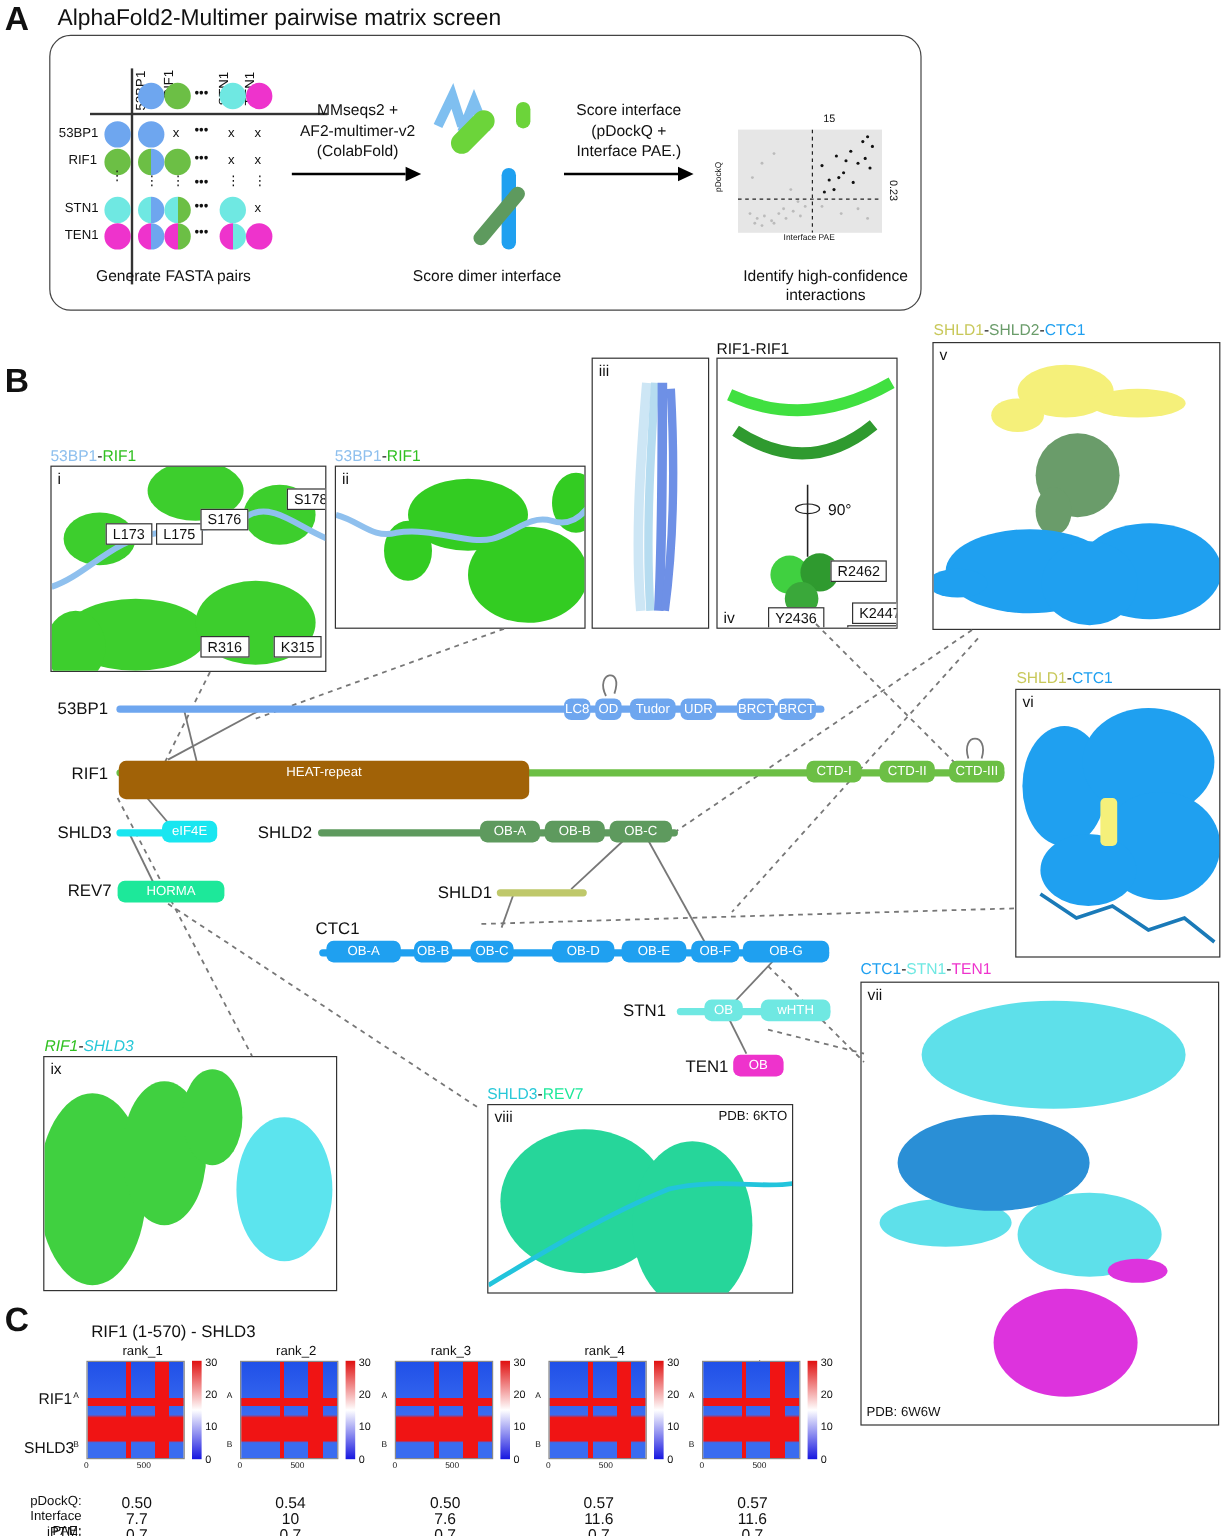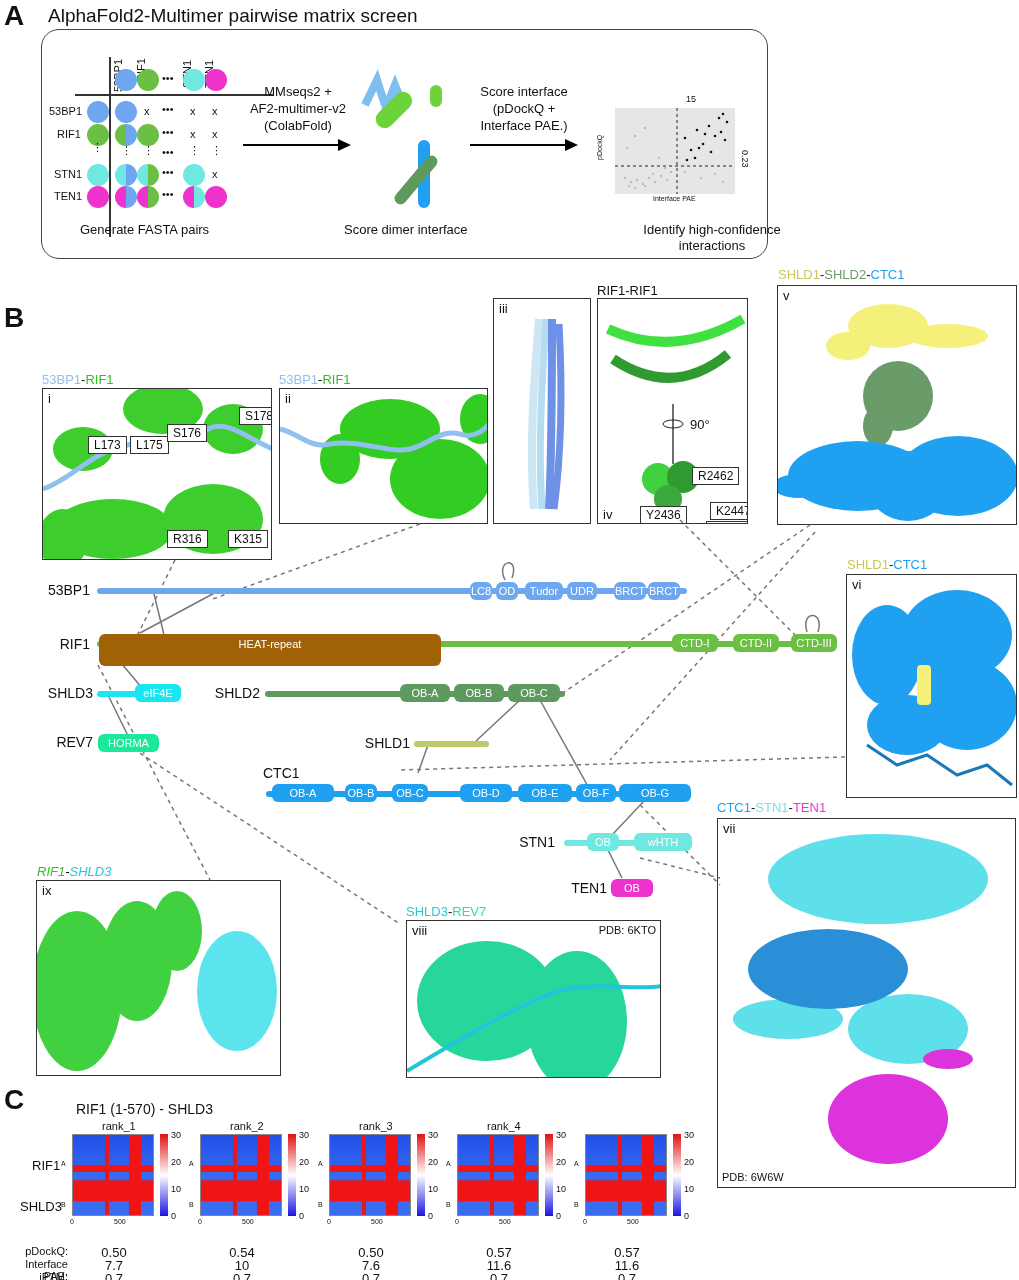--- a/index.html
+++ b/index.html
@@ -156,21 +156,21 @@
         <circle cx="90" cy="26" r="1.3"></circle>
         <circle cx="106" cy="24" r="1.3"></circle>
         <circle cx="84" cy="40" r="1.3"></circle>
         <circle cx="110" cy="32" r="1.3"></circle>
     </g>
   </svg>
 </div>
 <div class="abs" style="left:596px;top:160px;font-size:7px;transform:rotate(-90deg);transform-origin:left top;">pDockQ</div>
 <div class="abs" style="left:653px;top:195px;font-size:7px;">Interface PAE</div>
 <div class="abs tiny" style="left:750px;top:150px;transform:rotate(90deg);transform-origin:left top;">0.23</div>
-<div class="abs sm" style="left:632px;top:222px;width:160px;text-align:center;line-height:16px;">
+<div class="abs sm" style="left:608px;top:222px;width:160px;text-align:center;line-height:16px;">
   <div>Identify high-confidence</div>
   <div>interactions</div>
 </div>
 
 <div class="abs panel-letter" style="left:4px;top:302px;">B</div>
 
 <div class="abs sm" style="left:42px;top:372px;"><span style="color:#8fc0ee">53BP1</span><span>-</span><span style="color:#30c020">RIF1</span></div>
 <div class="box" style="left:42px;top:388px;width:230px;height:172px;">
   <svg width="230" height="172" style="position:absolute;left:0;top:0;">
     <g fill="#33cc22" opacity="0.95">
@@ -369,21 +369,21 @@
 <div class="bar" style="left:97px;top:691px;width:80px;background:#19e6f0;"></div>
 <div class="dom" style="left:135px;top:684px;width:46px;background:#19e6f0;">eIF4E</div>
 
 <div class="protname" style="left:205px;top:685px;width:55px;">SHLD2</div>
 <div class="bar" style="left:265px;top:691px;width:300px;background:#5e9a5e;"></div>
 <div class="dom" style="left:400px;top:684px;width:50px;background:#5e9a5e;">OB-A</div>
 <div class="dom" style="left:454px;top:684px;width:50px;background:#5e9a5e;">OB-B</div>
 <div class="dom" style="left:508px;top:684px;width:52px;background:#5e9a5e;">OB-C</div>
 
 <div class="protname" style="left:38px;top:734px;width:55px;">REV7</div>
-<div class="dom" style="left:98px;top:734px;width:61px;background:#1de89a;">HORMA</div>
+<div class="dom" style="left:98px;top:734px;width:89px;background:#1de89a;">HORMA</div>
 
 <div class="protname" style="left:355px;top:735px;width:55px;">SHLD1</div>
 <div class="bar" style="left:414px;top:741px;width:75px;background:#bfc86a;"></div>
 
 <div class="protname" style="left:263px;top:765px;width:45px;text-align:left;">CTC1</div>
 <div class="bar" style="left:266px;top:791px;width:425px;background:#1fa0f0;"></div>
 <div class="dom" style="left:272px;top:784px;width:62px;background:#1fa0f0;">OB-A</div>
 <div class="dom" style="left:345px;top:784px;width:32px;background:#1fa0f0;">OB-B</div>
 <div class="dom" style="left:392px;top:784px;width:36px;background:#1fa0f0;">OB-C</div>
 <div class="dom" style="left:460px;top:784px;width:52px;background:#1fa0f0;">OB-D</div>

